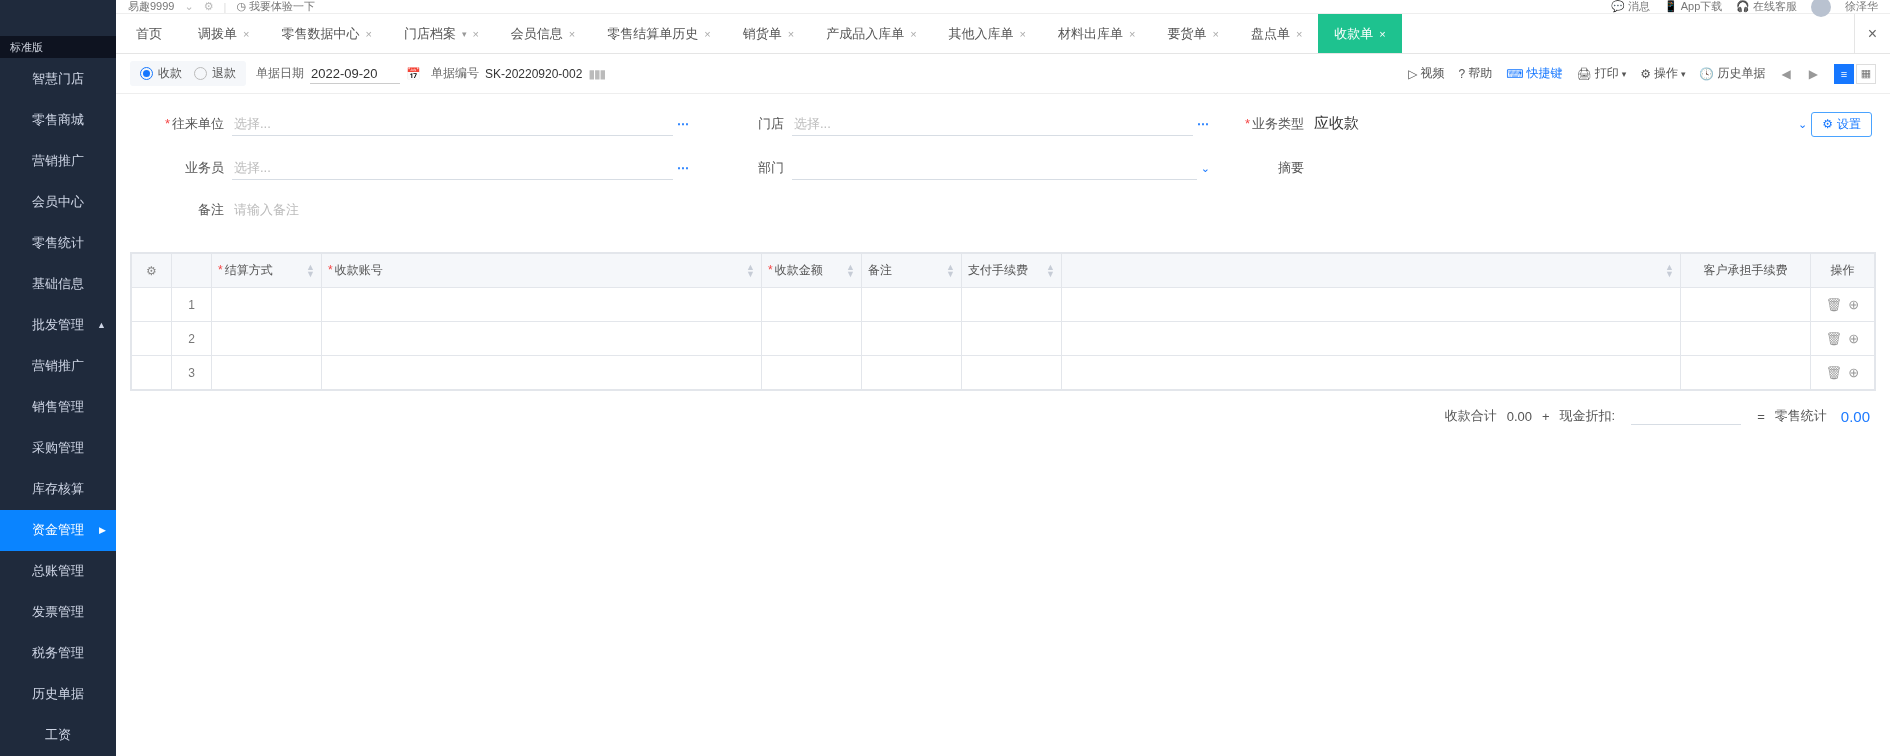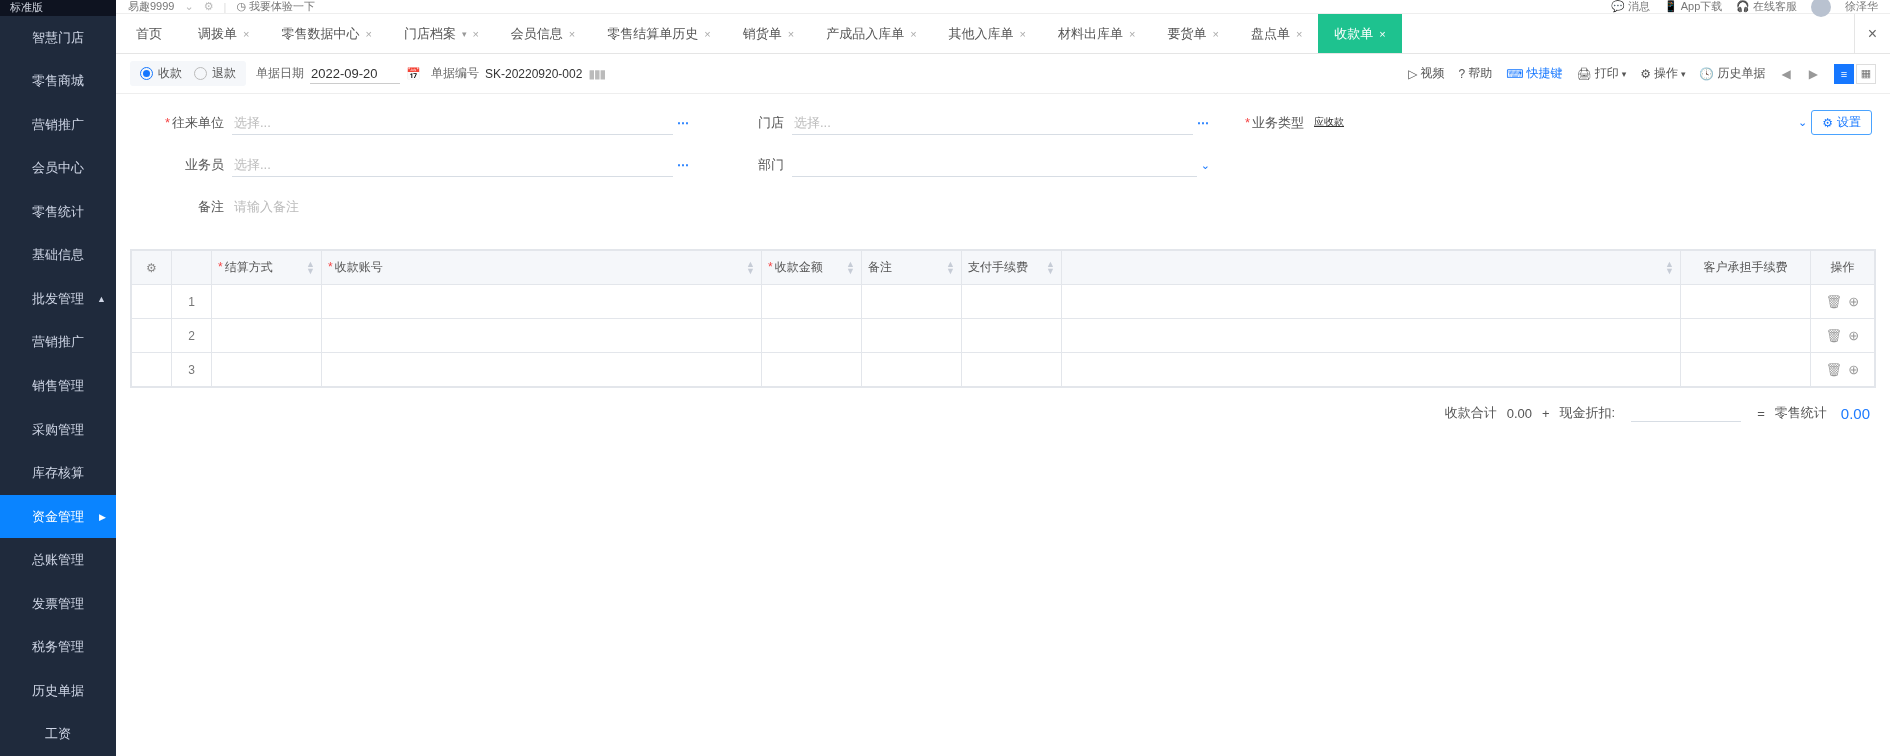--- a/index.html
+++ b/index.html
@@ -1,21 +1,21 @@
 <!DOCTYPE html>
 <html><head>
 <meta charset="utf-8">
 <style>
 * { box-sizing: border-box; margin: 0; padding: 0; }
 body { font-family: "Microsoft YaHei", Arial, sans-serif; font-size: 12px; color: #333; background: #fff; overflow: hidden; }
 .app { display: flex; height: 756px; width: 1890px; }
 
 
 .sidebar { width: 116px; background: #1f2a3c; color: #cfd6e6; display: flex; flex-direction: column; }
-.sidebar-top { height: 16px; background: #0e1320; font-size: 11px; padding-left: 10px; color: #cbd0db; display:flex; align-items:center; }
+.sidebar-top { height: 24px; background: #0e1320; font-size: 11px; padding-left: 10px; color: #cbd0db; display:flex; align-items:center;margin-top:36px; }
 .sidebar .nav-item { height: 44px; display: flex; align-items: center; justify-content: center; font-size: 13px; cursor: pointer; position: relative; }
 .sidebar .nav-item.active { background: #0a84ff; color: #fff; }
 .sidebar .nav-item .caret { position: absolute; right: 10px; font-size: 9px; color: #fff; }
 .sidebar .nav-item.sub { font-size: 13px; }
 .section-head { height: 44px; display:flex; align-items:center; justify-content:center; font-size:13px; position:relative; cursor:pointer; }
 .section-head .tri { position:absolute; right:10px; font-size:9px; }
 
 
 .main { flex: 1; display: flex; flex-direction: column; min-width: 0; }
 
@@ -61,21 +61,21 @@
 .form-field.col1 { width: 560px; }
 .form-field.col2 { width: 520px; }
 .form-field.col3 { flex:1; }
 .lbl { width: 98px; text-align:right; padding-right:8px; color:#555; font-size:13px; }
 .lbl .req { color:#f54545; margin-right:2px; }
 .input-und { flex:1; border:none; border-bottom:1px solid #d7dde4; padding:4px 2px; font-size:13px; color:#4d7c0f; background:transparent; }
 .input-und::placeholder { color:#bbb; }
 .sel-wrap { position:relative; flex:1; display:flex; align-items:center; }
 .sel-wrap .dots { color:#1677ff; cursor:pointer; padding:0 4px; font-weight:bold; letter-spacing:1px; }
 .sel-wrap .chev { color:#1677ff; cursor:pointer; font-size:11px; padding:0 4px; }
-.static-val { border-bottom:1px solid transparent; padding:4px 2px; color:#333; flex:1; font-size:10px;text-decoration:underline; }
+.static-val { border-bottom:1px solid transparent; padding:4px 2px; color:#333; flex:1; font-size:15px; }
 .settings-btn { margin-left:auto; border:1px solid #4aa3ff; color:#1677ff; background:#fff; border-radius:3px; padding:3px 10px; cursor:pointer; display:flex; align-items:center; gap:4px; font-size:12px;}
 
 
 .table-wrap { margin: 4px 14px 0 14px; border:1px solid #e3e6eb; }
 table { width:100%; border-collapse:collapse; table-layout:fixed; }
 th, td { border:1px solid #e3e6eb; height:34px; font-size:12px; color:#555; padding:0 6px; }
 th { background:#f5f7fa; font-weight:normal; position:relative; text-align:left; }
 th .req { color:#f54545; margin-right:2px; }
 th .sort { color:#c6ccd6; font-size:9px; position:absolute; right:6px; top:50%; transform:translateY(-50%); line-height:7px; }
 .col-gear { width:40px; text-align:center; }
@@ -277,20 +277,26 @@
             <input class="input-und" placeholder="选择..." style="">
             <span class="dots">⋯</span>
           </div>
         </div>
         <div class="form-field col2">
           <div class="lbl"><span>部门</span></div>
           <div class="sel-wrap">
             <input class="input-und" style="">
             <span class="chev">⌄</span>
           </div>
+        </div>
+        <div class="form-field col3">
+          <div class="lbl"><span>摘要</span></div>
+          <div class="sel-wrap">
+              <input class="input-und" style="border-bottom-color: transparent;">
+            </div>
         </div>
       </div>
 
       <div class="form-row">
         <div class="form-field" style="flex:1;">
           <div class="lbl"><span>备注</span></div>
           <input class="input-und" style="border-bottom-color: transparent;" placeholder="请输入备注">
         </div>
       </div>
     </div>

